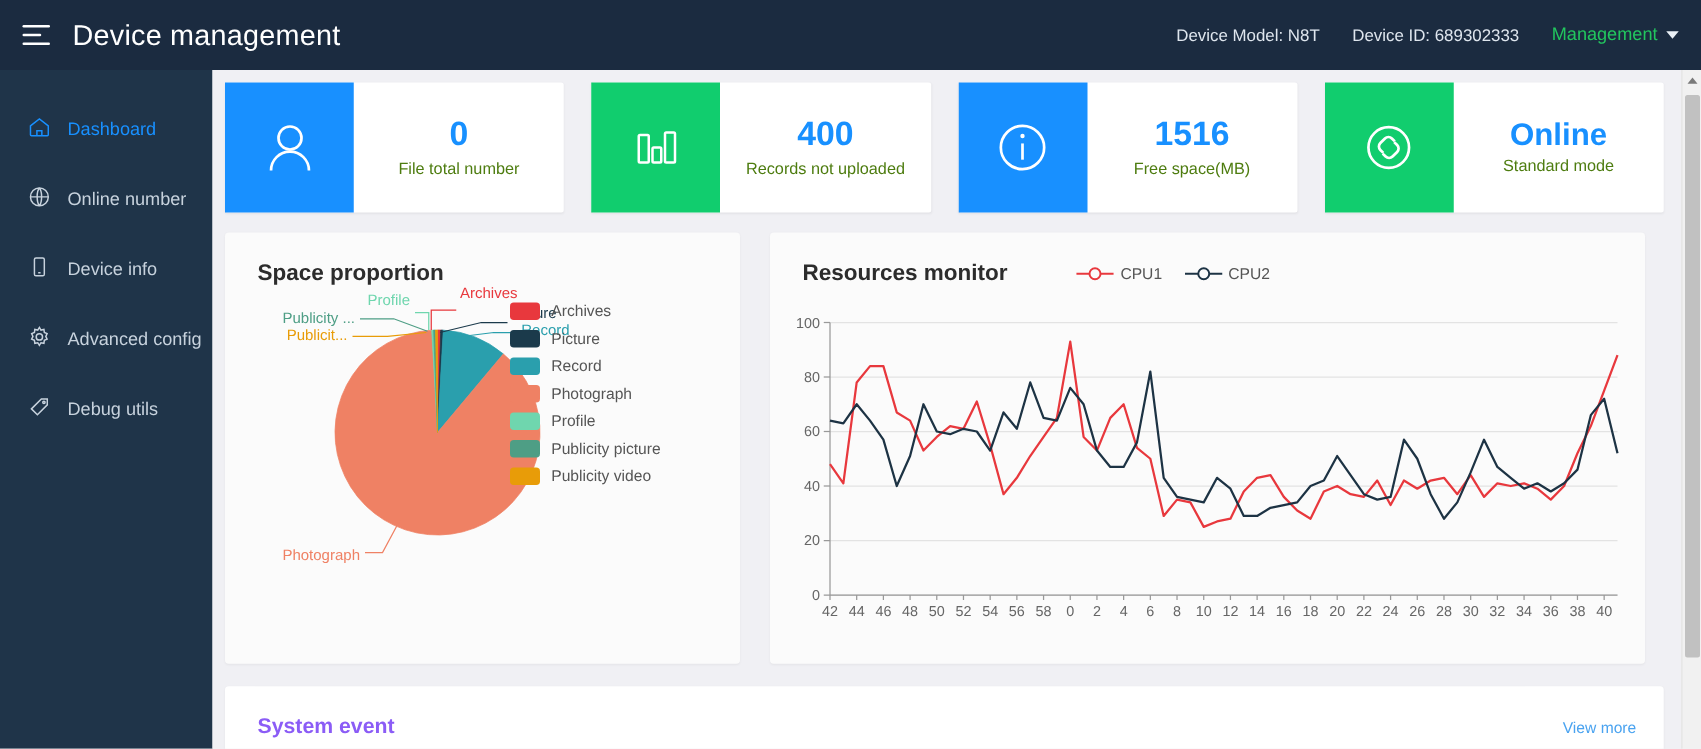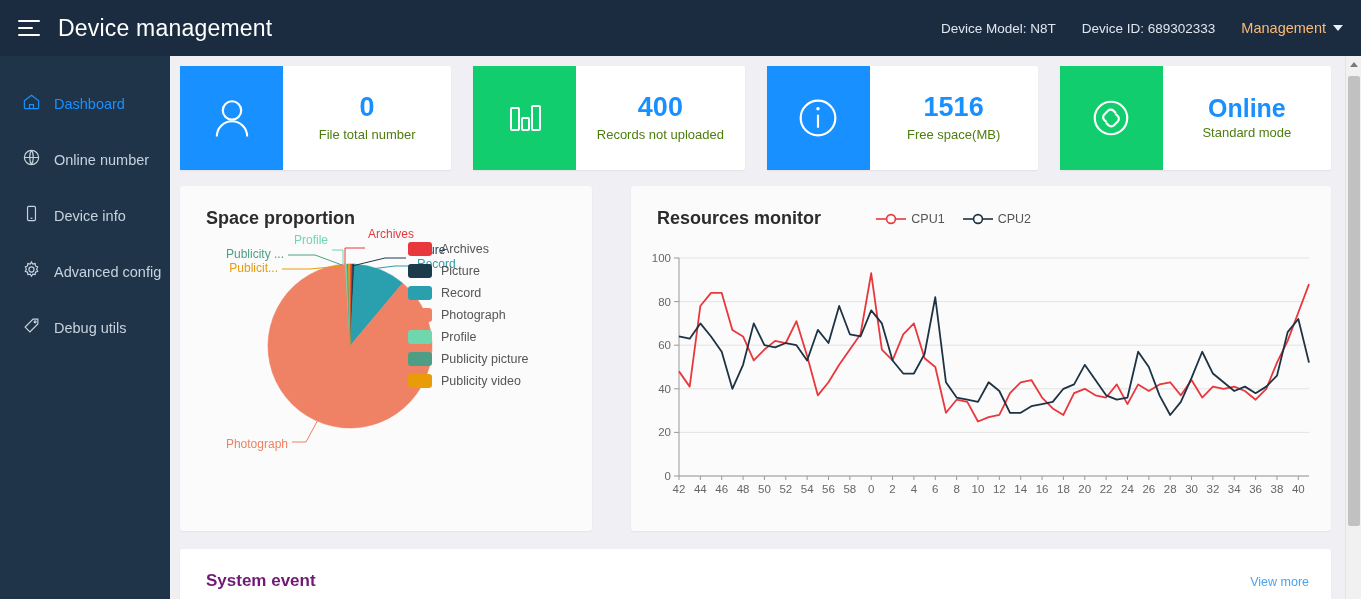--- a/index.html
+++ b/index.html
@@ -24,21 +24,21 @@
   .hamburger i { display: block; height: 2px; background: #fff; border-radius: 1px; }
   .hamburger i:nth-child(2) { width: 70%; }
   .app-title {
     color: #fff; font-size: 23px; font-weight: 400; letter-spacing: .2px;
   }
   .topbar-right {
     margin-left: auto; margin-right: 18px;
     display: flex; align-items: center; gap: 26px;
     color: #dfe6ee; font-size: 13.5px;
   }
-  .topbar-right .mgmt { display: flex; align-items: center; gap: 7px; cursor: pointer; font-size: 14.5px; color:#fdba74;}
+  .topbar-right .mgmt { display: flex; align-items: center; gap: 7px; cursor: pointer; font-size: 14.5px; color:#22c55e;}
   .caret {
     width: 0; height: 0; border-left: 5px solid transparent;
     border-right: 5px solid transparent; border-top: 6px solid #eaf0f6;
   }
 
   
   .sidebar {
     position: absolute; top: 56px; left: 0; width: 170px; height: 543px;
     background: #1f3449;
   }
@@ -69,21 +69,21 @@
   .card-ic svg { stroke: #fff; fill: none; stroke-width: 2; }
   .card-body {
     flex: 1; display: flex; flex-direction: column; align-items: center;
     justify-content: center; padding-bottom: 2px;
   }
   .card-num { font-size: 27px; font-weight: bold; color: #1890ff; line-height: 1.15; }
   .card-num.word { font-size: 25px; }
   .card-lbl { font-size: 13px; color: #4d7c0f; margin-top: 3px; }
 
   
-  .panels { display: flex; gap: 24px; margin-top: 16px; justify-content: space-between; }
+  .panels { display: flex; gap: 24px; margin-top: 16px; }
   .panel {
     background: #fbfbfb; border-radius: 3px; box-shadow: 0 1px 2px rgba(0,0,0,.05);
     position: relative;
   }
   .panel-title {
     font-size: 18px; font-weight: bold; color: #2c2c2c;
     position: absolute; left: 26px; top: 22px;
   }
   #panel-pie { width: 412px; height: 345px; }
   #panel-cpu { width: 700px; height: 345px; }
@@ -102,21 +102,21 @@
     display: flex; align-items: center; gap: 18px;
   }
   .cpu-lg { display: flex; align-items: center; gap: 5px; font-size: 12.5px; color: #555; }
   .cpu-mark { display: block; }
 
   
   .sysevent {
     margin-top: 18px; background: #fff; border-radius: 3px; height: 70px;
     box-shadow: 0 1px 2px rgba(0,0,0,.05); position: relative;
   }
-  .sys-title { position: absolute; left: 26px; top: 22px; font-size: 17px; font-weight: bold; color: #701a75; }
+  .sys-title { position: absolute; left: 26px; top: 22px; font-size: 17px; font-weight: bold; color: #8b5cf6; }
   .view-more { position: absolute; right: 22px; top: 26px; font-size: 12.5px; color: #4aa3f0; cursor: pointer; }
 
   
   .scrollbar {
     position: absolute; top: 56px; right: 0; width: 16px; height: 543px;
     background: #f1f1f1; border-left: 1px solid #e3e3e3;
   }
   .sb-arrow { width: 16px; height: 16px; display: flex; align-items: center; justify-content: center; cursor: pointer;}
   .sb-arrow .tri { width:0;height:0;border-left:4px solid transparent;border-right:4px solid transparent;border-bottom:5px solid #7a7a7a;}
   .sb-thumb {

